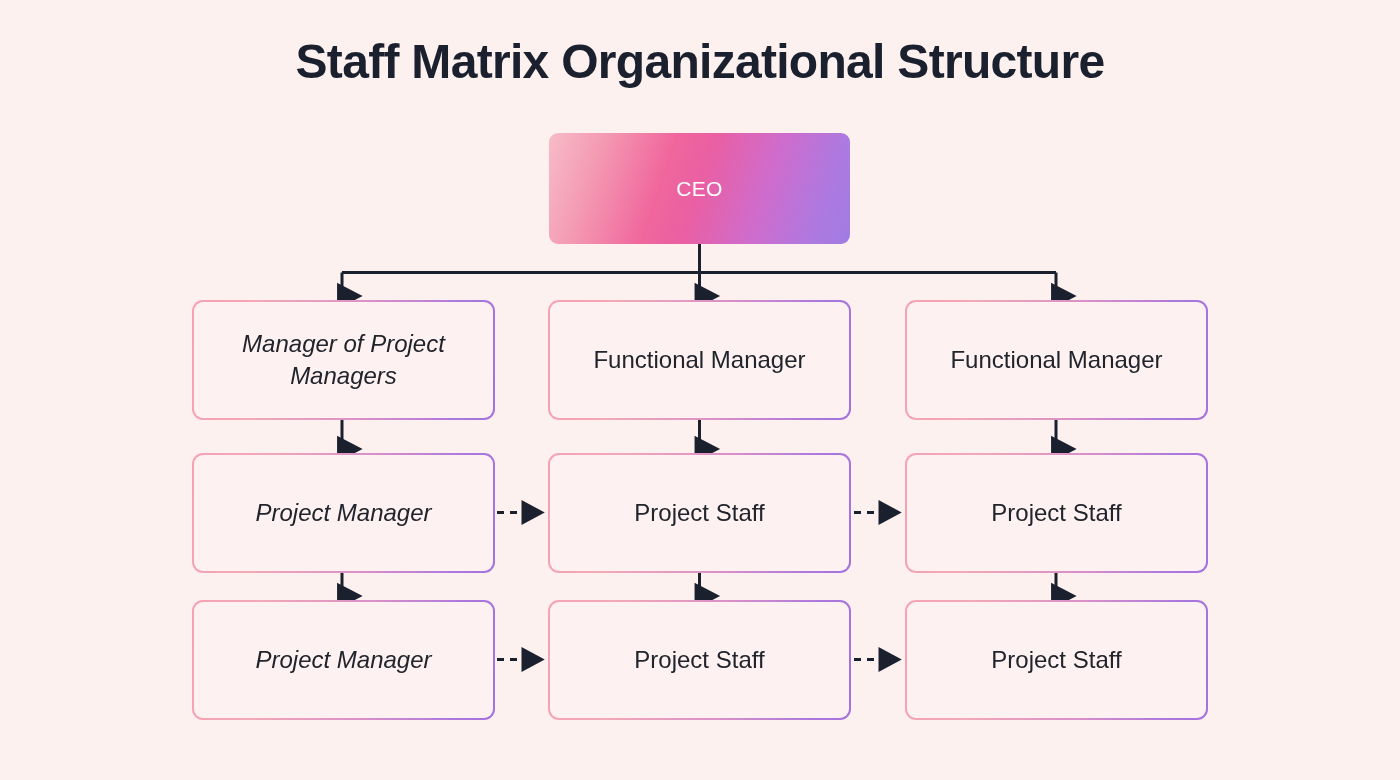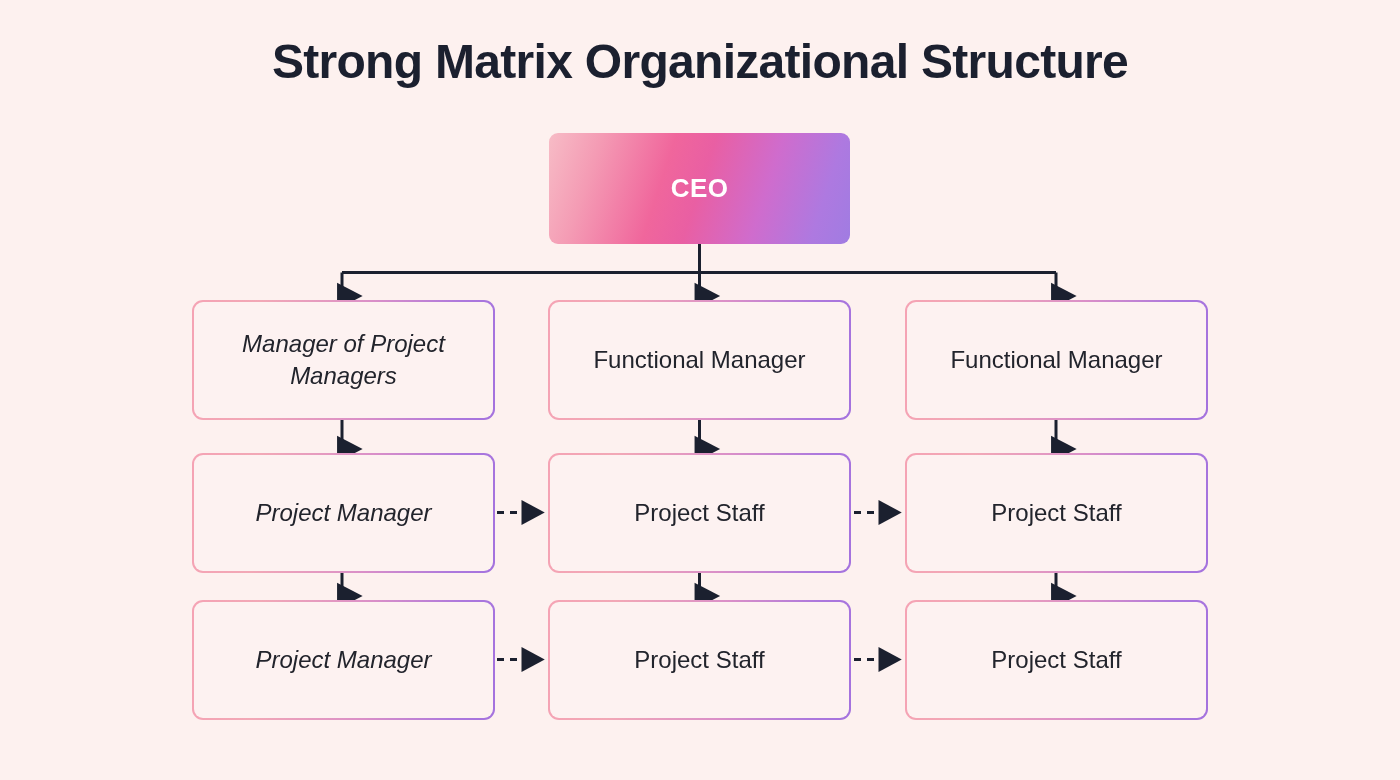--- a/index.html
+++ b/index.html
@@ -57,22 +57,22 @@
        #e95fa3 50%,
        #cf6ccd 70%,
        #ae79e0 88%,
        #a07ce2 100%);
     display:flex;
     align-items:center;
     justify-content:center;
     z-index:3;
   }
   #ceo-label {
-    font-size:26px;
-    font-weight:bold;
+    font-size:21px;
+    font-weight:normal;
     color:#ffffff;
     letter-spacing:0.4px;
   }
 
   
   .node {
     position:absolute;
     border-radius:11px;
     padding:2px;
     background:linear-gradient(95deg,
@@ -107,21 +107,21 @@
 
   .row-1 { top:300px; height:120px; }
   .row-2 { top:453px; height:120px; }
   .row-3 { top:600px; height:120px; }
 </style>
 </head>
 <body>
 
 <div id="canvas">
 
-  <div id="page-title">Strong Matrix Organizational Structure</div>
+  <div id="page-title">Staff Matrix Organizational Structure</div>
 
   <svg id="connectors" viewBox="0 0 1400 780" width="1400" height="780">
     <defs>
       <marker id="arrow-down" viewBox="0 0 12 12" refX="6" refY="9" markerWidth="11" markerHeight="11" orient="auto-start-reverse">
         <path d="M 1.2 1.2 L 10.8 1.2 L 6 10.5 Z" fill="#1b202f" transform="rotate(180 6 6)"></path>
       </marker>
       <marker id="arrow-right" viewBox="0 0 12 12" refX="9" refY="6" markerWidth="10" markerHeight="10" orient="auto">
         <path d="M 1.2 1.0 L 10.5 6 L 1.2 11 Z" fill="#1b202f"></path>
       </marker>
     </defs>

